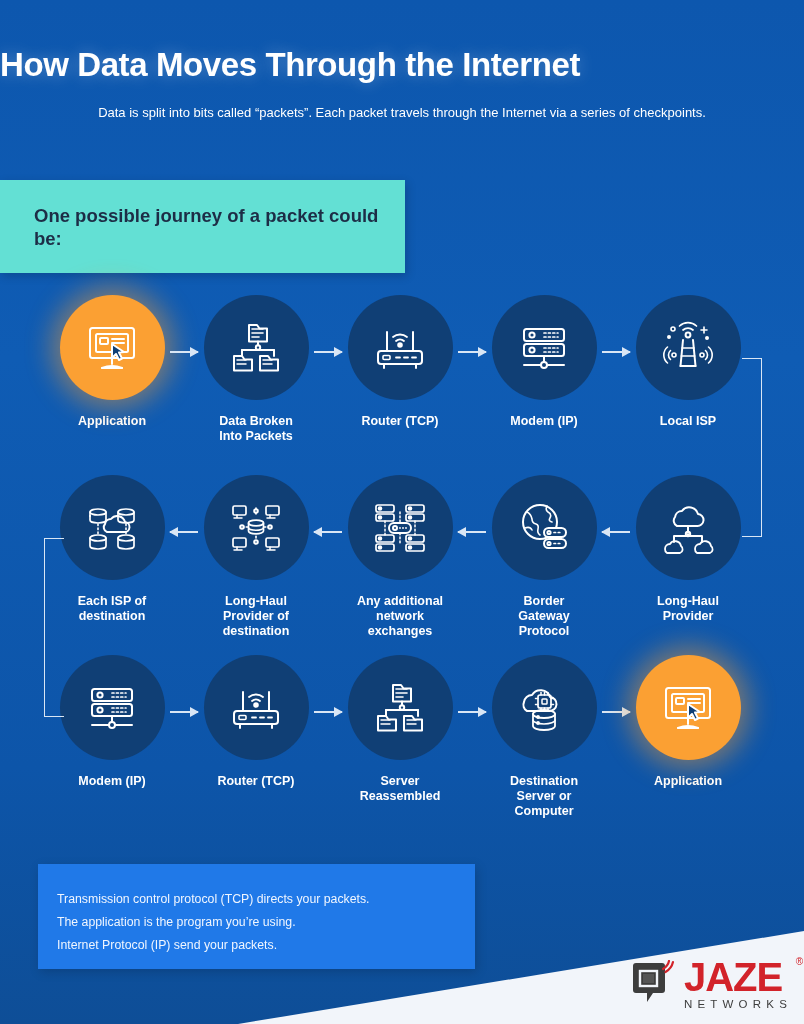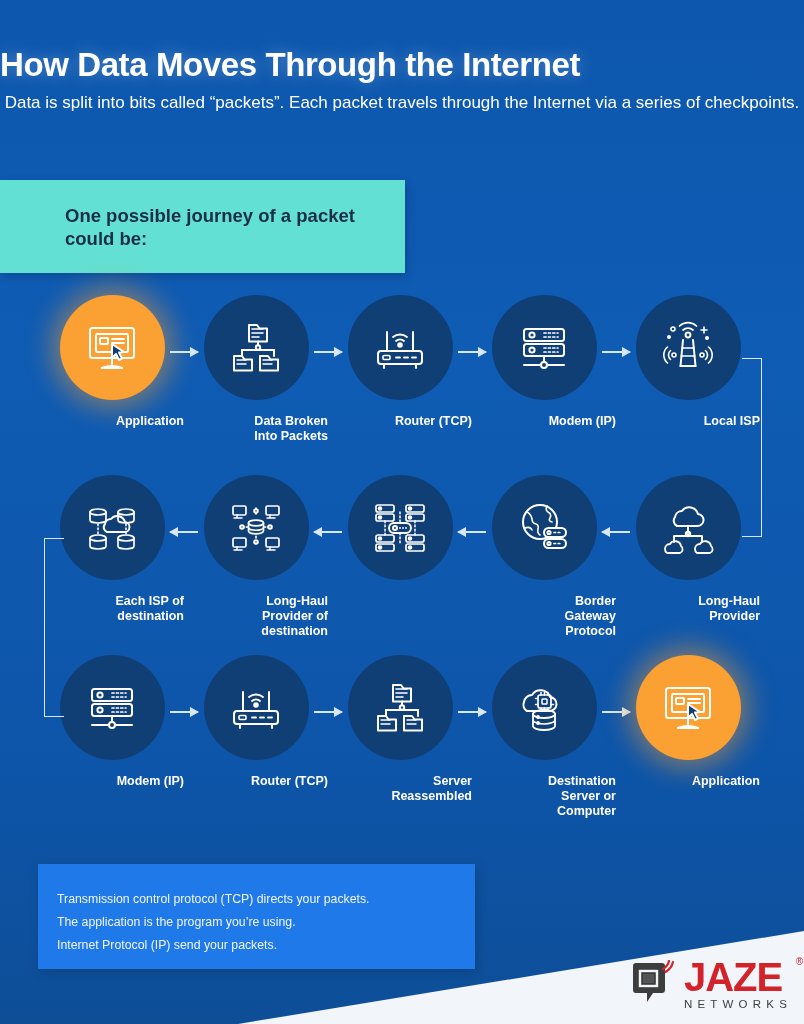--- a/index.html
+++ b/index.html
@@ -23,47 +23,47 @@
     color:#ffffff;
     font-size:33px;
     font-weight:bold;
     letter-spacing:-0.4px;
     margin-top:46px;
     text-shadow:0 0 16px rgba(255,255,255,.30);
   }
   .subtitle {
     text-align:center;
     color:#ffffff;
-    font-size:17px;
+    font-size:13px;
     line-height:22px;
-    margin-top:8px;
+    margin-top:18px;
   }
   
   .banner {
     position:absolute; left:0; top:180px;
     width:405px; height:93px;
     background:#63e0d4;
     display:flex; align-items:center;
     box-shadow:2px 3px 9px rgba(0,0,0,.18);
   }
   .banner-text {
     color:#1d2d46;
     font-size:18.5px;
     font-weight:bold;
     line-height:23px;
-    padding-left:65px;
+    padding-left:34px;
     padding-right:18px;
   }
   
   .flow { position:absolute; left:0; top:295px; width:804px; }
   .row { position:relative; height:180px; }
   .node {
     position:absolute;
     width:144px;
-    text-align:right;
+    text-align:center;
   }
   .circle {
     width:105px; height:105px;
     border-radius:50%;
     background:#103f75;
     margin:0 auto;
     display:flex; align-items:center; justify-content:center;
     position:relative;
   }
   .circle.accent {
@@ -388,20 +388,23 @@
                     <path d="M30 35 v11"></path>
         <path d="M15 23 v6"></path>
                     <path d="M45 23 v6"></path>
         <path d="M15 37 v-6"></path>
                     <path d="M45 37 v-6"></path>
       </g>
     </g>
               </svg>
             </span>
           </div>
+          <div class="node-label">Any additional
+network
+exchanges</div>
         </div>
         <div class="arrow left" style="left: 458px; width: 28px;">
           <span class="shaft"></span>
           <span class="head"></span>
         </div>
         <div class="node" style="left: 472px; top: 0px;">
           <div class="circle">
             <span>
               <svg width="60" height="60" viewBox="0 0 60 60">
                 <g fill="none" stroke="#ffffff" stroke-width="2" stroke-linecap="round" stroke-linejoin="round">

